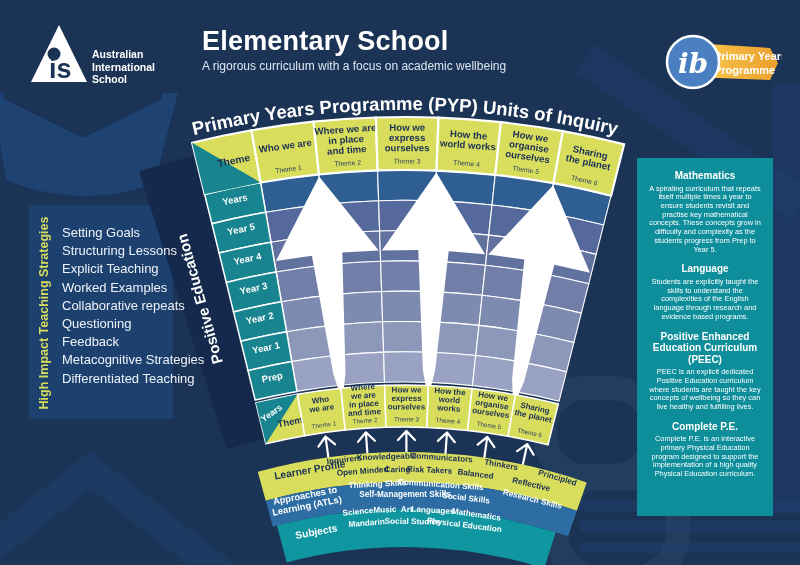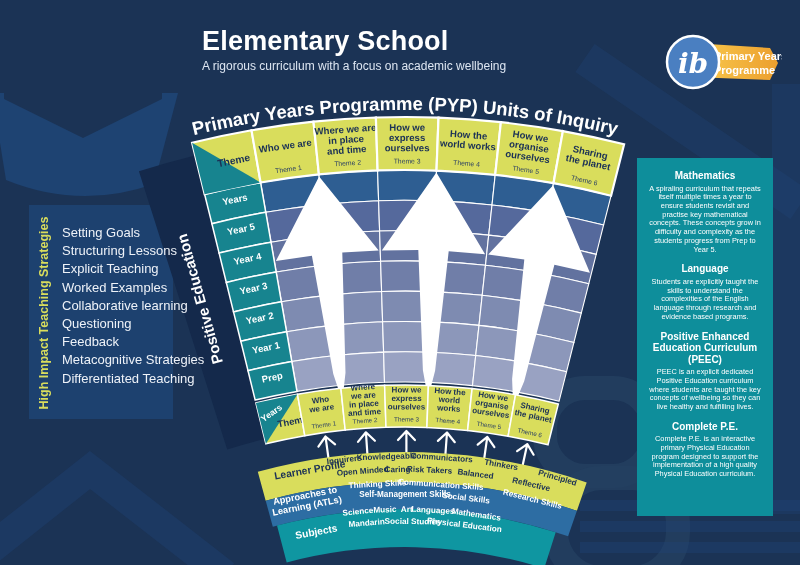--- a/index.html
+++ b/index.html
@@ -216,41 +216,53 @@
         <text transform="translate(366.9 525.5) rotate(-4.5)" font-size="8.2" fill="#ffffff" font-weight="bold" text-anchor="middle">Mandarin</text>
         <text transform="translate(412.6 524.1) rotate(0.9)" font-size="8.2" fill="#ffffff" font-weight="bold" text-anchor="middle">Social Studies</text>
         <text transform="translate(464.2 527.6) rotate(7.0)" font-size="8.2" fill="#ffffff" font-weight="bold" text-anchor="middle">Physical Education</text>
       </g>
 
     <text font-size="18.5" font-weight="bold" fill="#ffffff">
       <textPath href="#arcTitlePath" startOffset="50%" text-anchor="middle">Primary Years Programme (PYP) Units of Inquiry</textPath>
     </text>
   </svg>
 
+  <div class="logo-wrap">
+    <svg width="62" height="64" viewBox="0 0 62 64">
+      <polygon points="31,3 59,60 3,60" fill="#ffffff"></polygon>
+      <circle cx="26" cy="32" r="6.5" fill="#1b3355"></circle>
+      <text x="21" y="56" font-size="27" font-weight="800" fill="#1b3355">is</text>
+    </svg>
+    <div class="logo-org">
+      <div>Australian</div>
+      <div>International</div>
+      <div>School</div>
+    </div>
+  </div>
 
   <div class="title-block">
     <div class="main-title">Elementary School</div>
     <div class="sub-title">A rigorous curriculum with a focus on academic wellbeing</div>
   </div>
 
   <svg class="ib-badge" width="122" height="62" viewBox="0 0 122 62">
     <polygon points="32,11 110,16 118,31 110,48 32,45" fill="url(#ribbonGrad)"></polygon>
     <text x="54" y="28" font-size="11" font-weight="bold" fill="#ffffff">Primary Years</text>
     <text x="54" y="42" font-size="11" font-weight="bold" fill="#ffffff">Programme</text>
     <circle cx="33" cy="30" r="26" fill="#4a7fc1" stroke="#ffffff" stroke-width="2.5"></circle>
     <text x="33" y="41" text-anchor="middle" font-size="28" font-weight="bold" font-style="italic" font-family="'DejaVu Serif',serif" fill="#ffffff">ib</text>
   </svg>
 
   <div class="hits-title">High Impact Teaching Strategies</div>
   <div class="strategy-list" id="strategy-list">
       <div>Setting Goals</div>
       <div>Structuring Lessons</div>
       <div>Explicit Teaching</div>
       <div>Worked Examples</div>
-      <div>Collaborative learning</div>
+      <div>Collaborative repeats</div>
       <div>Questioning</div>
       <div>Feedback</div>
       <div>Metacognitive Strategies</div>
       <div>Differentiated Teaching</div>
     </div>
 
   <div class="right-panel" id="right-panel-sections">
       <div class="rp-h">Mathematics</div>
       <div class="rp-b">A spiraling curriculum that repeats itself multiple times a year to ensure students revisit and practise key mathematical concepts. These concepts grow in difficulty and complexity as the students progress from Prep to Year 5.</div>
       <div class="rp-h">Language</div>

